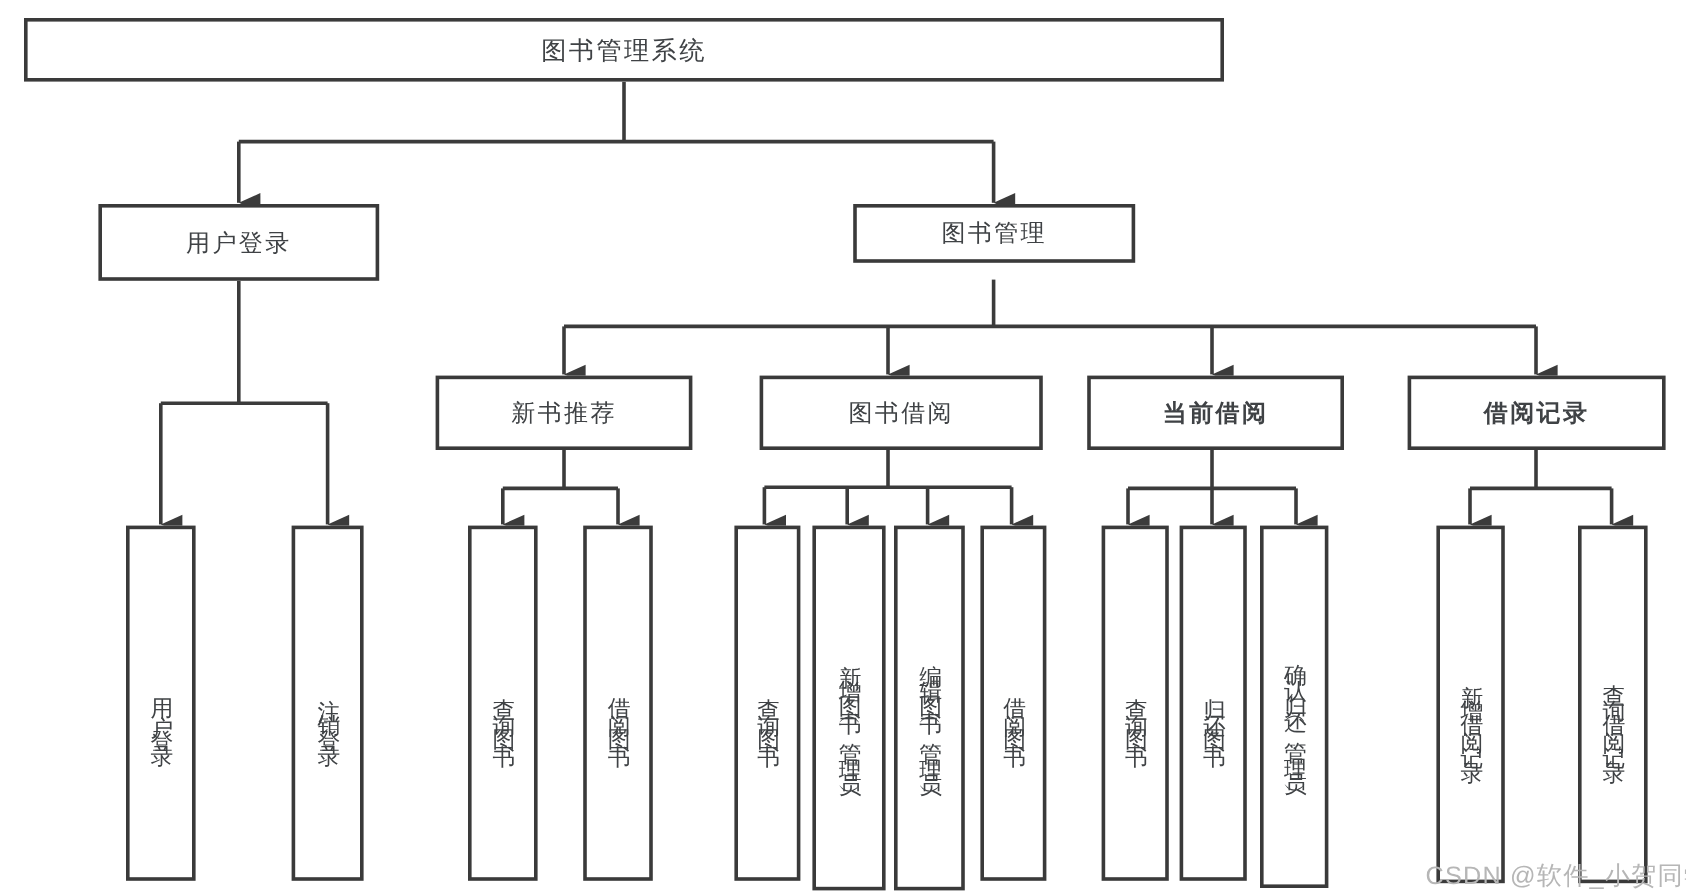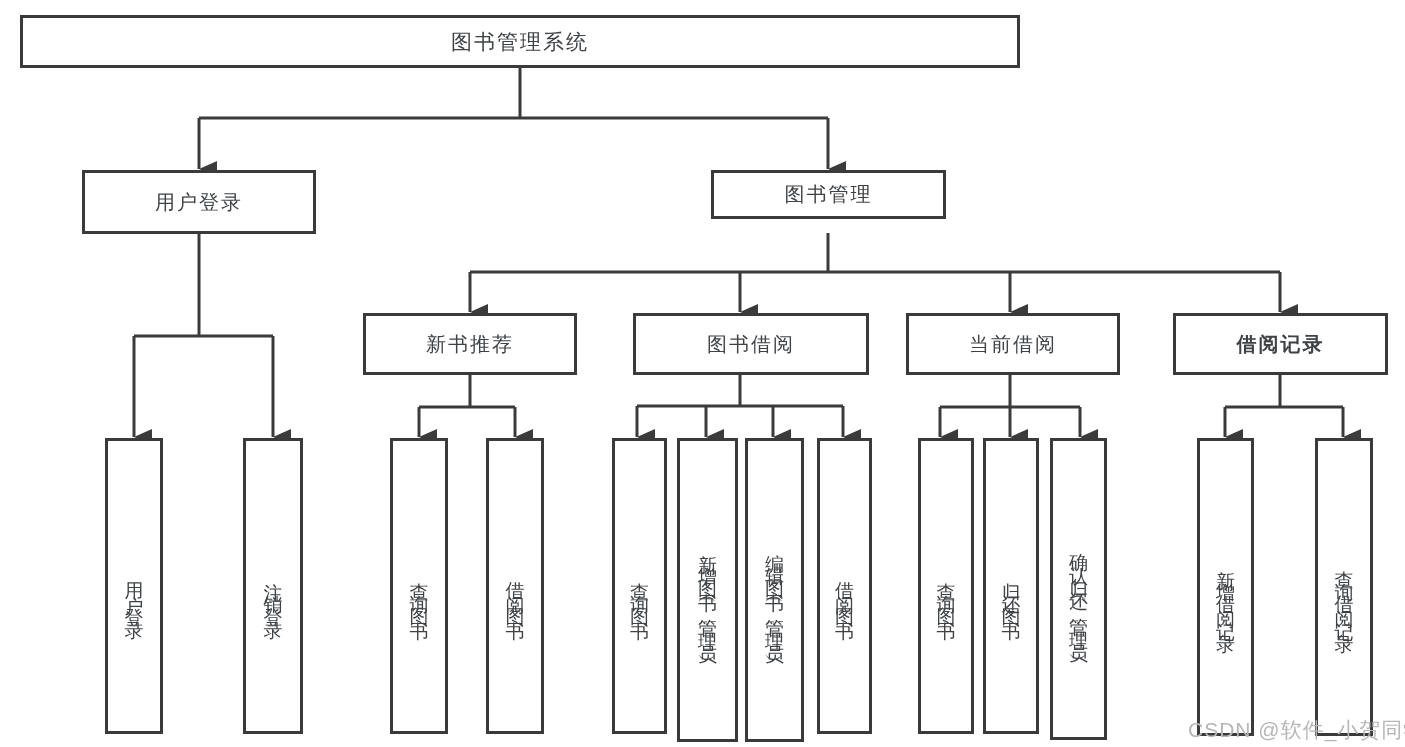--- a/index.html
+++ b/index.html
@@ -27,21 +27,21 @@
     letter-spacing:13px;
     position:relative;top:7px;
     white-space:nowrap;
   }
   
   .n-root          {left:20px;  top:15px;  width:1000px;height:53px; font-size:21px;}
   .n-user-login    {left:82px;  top:170px; width:234px; height:64px;}
   .n-book-mgmt     {left:711px; top:170px; width:235px; height:49px;}
   .n-new-book-rec  {left:363px; top:313px; width:214px; height:62px;}
   .n-book-borrow   {left:633px; top:313px; width:236px; height:62px;}
-  .n-current-borrow{left:906px; top:313px; width:214px; height:62px;}
+  .n-current-borrow{left:906px; top:313px; width:214px; height:62px;font-weight:bold;}
   .n-borrow-records{left:1173px;top:313px; width:215px; height:62px;font-weight:bold;}
 
   .v-user-login2   {left:105px; top:438px; width:58px; height:296px;}
   .v-logout        {left:243px; top:438px; width:60px; height:296px;}
   .v-nbr-query     {left:390px; top:438px; width:58px; height:296px;}
   .v-nbr-borrow    {left:486px; top:438px; width:58px; height:296px;}
   .v-bb-query      {left:612px; top:438px; width:55px; height:296px;}
   .v-bb-add        {left:677px; top:438px; width:61px; height:304px;}
   .v-bb-edit       {left:745px; top:438px; width:59px; height:304px;}
   .v-bb-borrow     {left:817px; top:438px; width:55px; height:296px;}

